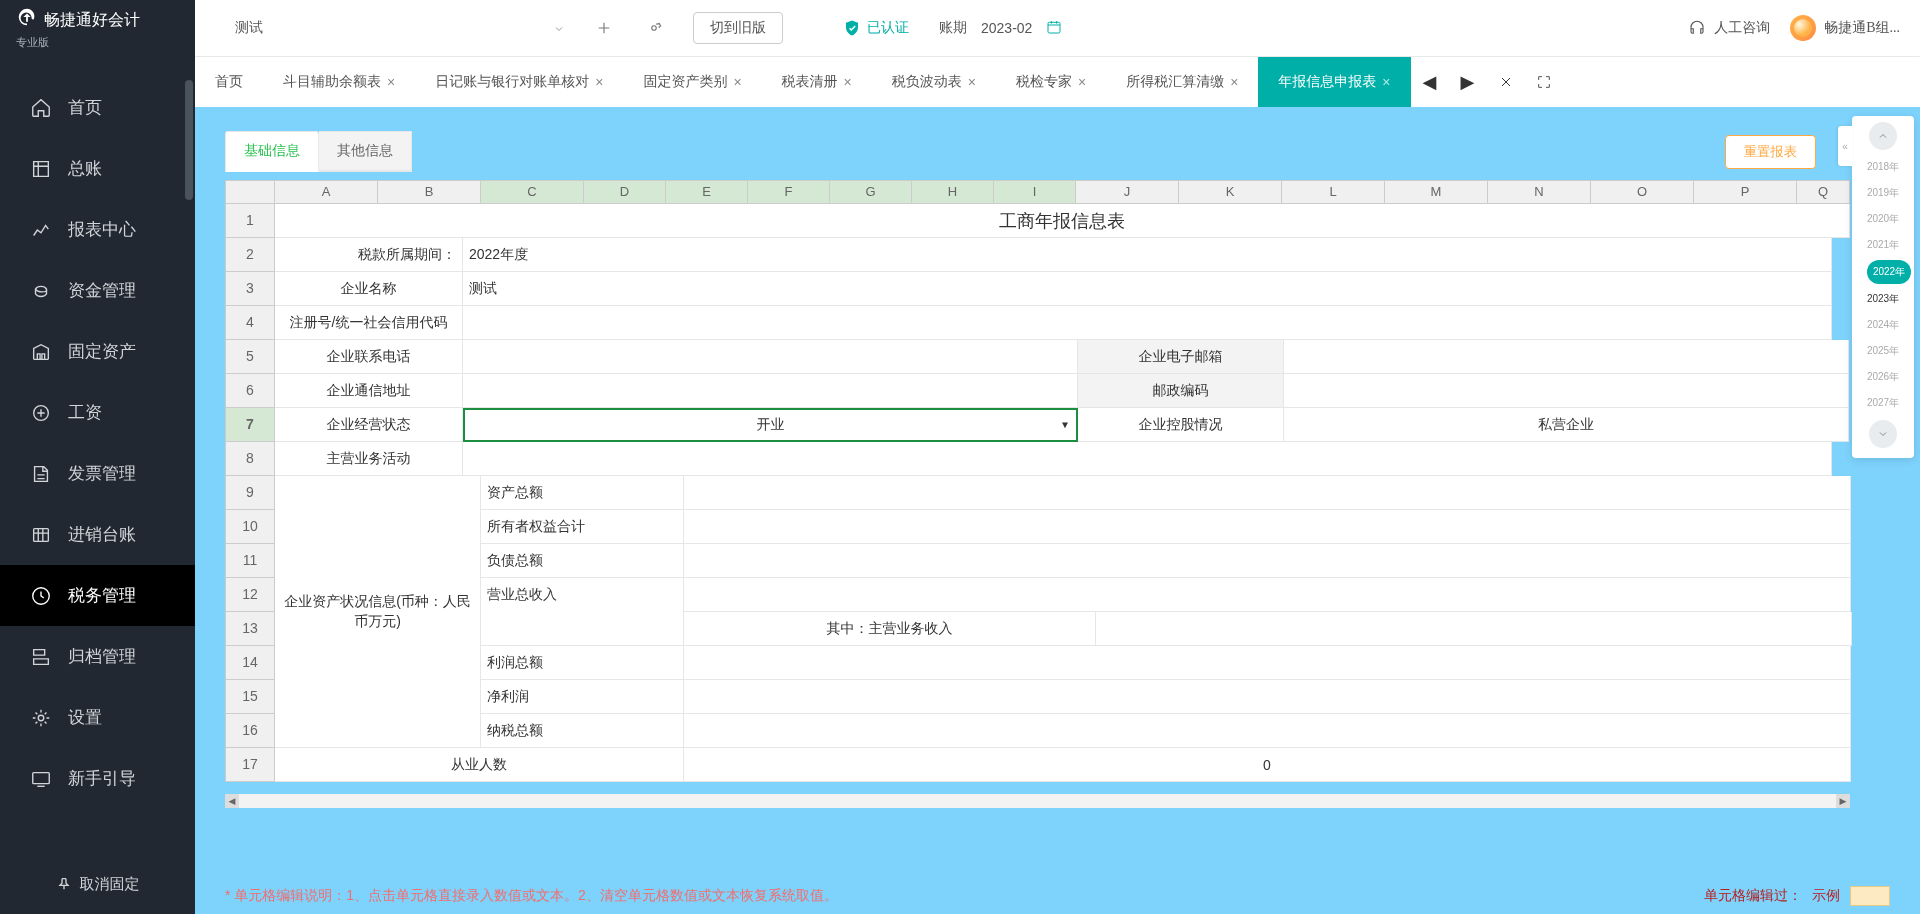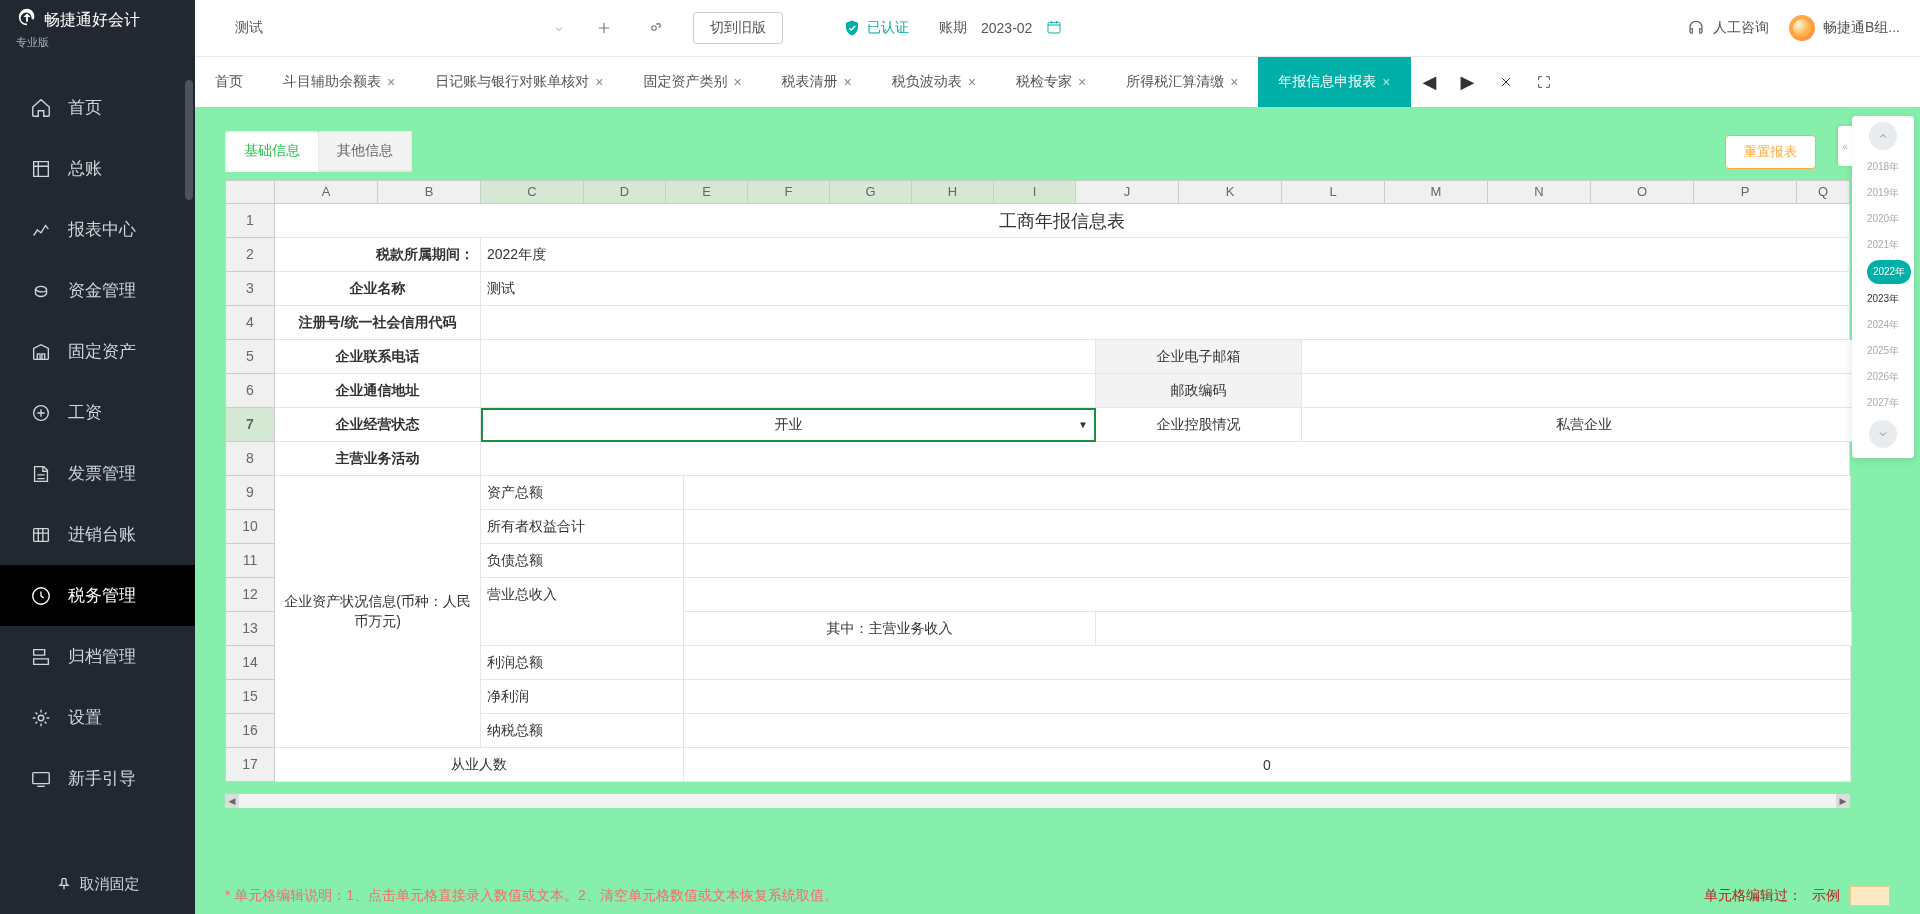--- a/index.html
+++ b/index.html
@@ -28,37 +28,37 @@
 .hdr-icon svg { stroke: currentColor; fill: none; stroke-width: 1.5; }
 .switch-old { margin-left: 28px; padding: 6px 16px; border: 1px solid #ccc; border-radius: 4px; cursor: pointer; color: #555; }
 .verified { margin-left: 60px; color: #00b0a8; display: flex; align-items: center; gap: 6px; }
 .verified .shield { width: 18px; height: 18px; }
 .verified .shield svg { fill: #00b0a8; }
 .period { margin-left: 30px; display: flex; align-items: center; gap: 14px; color: #555; }
 .period-cal svg { stroke: #00b0a8; fill: none; stroke-width: 1.5; }
 .hdr-right { margin-left: auto; display: flex; align-items: center; gap: 20px; }
 .consult { display: flex; align-items: center; gap: 8px; color: #555; cursor: pointer; }
 .consult svg { stroke: #555; fill: none; stroke-width: 1.5; }
-.user-area { display: flex; align-items: center; gap: 8px; cursor: pointer; }
+.user-area { display: flex; align-items: center; gap: 8px; cursor: pointer; font-family: Liberation Serif, serif; }
 .avatar { width: 26px; height: 26px; border-radius: 50%; background: linear-gradient(135deg, #ffb347, #ff8c42); position: relative; }
 .avatar::after { content: ""; position: absolute; inset: 4px; background: radial-gradient(circle at 30% 30%, #fff8e1, #ffb347 60%); border-radius: 50%; }
 .username { color: #555; max-width: 100px; overflow: hidden; text-overflow: ellipsis; white-space: nowrap; }
 
 
 .tabstrip { position: absolute; left: 195px; top: 57px; right: 0; height: 50px; background: #fff; display: flex; align-items: stretch; box-shadow: 0 1px 3px rgba(0,0,0,0.06); }
 .tab { padding: 0 20px; display: flex; align-items: center; gap: 6px; cursor: pointer; color: #555; white-space: nowrap; }
 .tab.active { background: #00b0a8; color: #fff; }
 .tab-close { font-size: 14px; color: inherit; opacity: .7; }
 .tab-nav { width: 38px; display: flex; align-items: center; justify-content: center; cursor: pointer; font-size: 18px; color: #333; }
 .tab-nav.del svg { stroke: #333; stroke-width: 1.5; fill: none; width:16px; height:16px; }
 .fullscr { width: 38px; display: flex; align-items: center; justify-content: center; cursor: pointer; }
 .fullscr svg { stroke: #555; fill: none; stroke-width: 1.5; width:16px; height:16px; }
 
 
-.content { position: absolute; left: 195px; top: 107px; right: 0; bottom: 0; padding: 24px 30px 0 30px; background: #86efac; }
+.content { position: absolute; left: 195px; top: 107px; right: 0; bottom: 0; padding: 24px 30px 0 30px; background: #7dd3fc; }
 .subtabs-row { display: flex; align-items: center; }
 .subtabs { display: flex; border-bottom: 1px solid #e8e8e8; }
 .subtab { padding: 10px 18px; cursor: pointer; color: #666; }
 .subtab.active { color: #27c24c; background: #fff; border: 1px solid #e8e8e8; border-bottom-color: #fff; margin-bottom: -1px; border-radius: 3px 3px 0 0; }
 .subtab:not(.active) { background: #f3f3f3; border: 1px solid #e8e8e8; border-left: none; }
 .actions { margin-left: auto; display: flex; align-items: center; gap: 24px; }
 .btn-outline { padding: 7px 18px; border: 1px solid #ffa940; color: #ffa940; border-radius: 4px; cursor: pointer; background: #fff; }
 .refresh { display: flex; align-items: center; gap: 8px; color: #555; cursor: pointer; }
 .refresh svg { stroke: #555; fill: none; stroke-width: 2; width:14px; height:14px; }
 
@@ -72,21 +72,21 @@
 .colF { width: 82px; } .colG { width: 82px; } .colH { width: 82px; } .colI { width: 82px; } .colJ { width: 103px; }
 .colK { width: 103px; } .colL { width: 103px; } .colM { width: 103px; } .colN { width: 103px; } .colO { width: 103px; }
 .colP { width: 103px; } .colQ { width: 53px; }
 
 .rows { }
 .row { display: flex; height: 34px; }
 .rowh { width: 50px; border: 1px solid #ccc; border-top: none; background: #f0f0f0; text-align: center; font-size: 14px; color: #666; line-height: 33px; }
 .rowh.sel { background: #d4e8d4; font-weight: bold; }
 .cell { border-right: 1px solid #e6e6e6; border-bottom: 1px solid #e6e6e6; background: #fff; display: flex; align-items: center; padding: 0 6px; font-size: 14px; color: #333; overflow: hidden; }
 .merge-title { width: 1575px; justify-content: center; font-size: 18px; font-weight: 500; }
-.labelA { width: 206px; justify-content: center; font-weight: bold; }
+.labelA { width: 188px; justify-content: center; }
 .valC { width: 615px; }
 .valC-drop { width: 615px; position: relative; border: 2px solid #1b8f3f; justify-content: center; font-family: Liberation Mono, monospace; }
 .drop-arrow { position: absolute; right: 8px; top: 50%; transform: translateY(-50%); font-size: 10px; color: #333; }
 .labelJK { width: 206px; justify-content: center; background: #f3f3f3; }
 .valLQ { width: 565px; }
 .valLQ.center { justify-content: center; }
 .labelDI { width: 492px; justify-content: center; }
 .merged-vert { width: 206px; justify-content: center; text-align: center; line-height: 1.4; }
 .sheet-scrollbar-h { margin-top: 12px; height: 14px; width: 1625px; background: #f3f3f3; position: relative; }
 .sheet-scrollbar-h .arrow { position: absolute; top: 0; width: 14px; height: 14px; background: #ddd; text-align: center; font-size: 9px; line-height: 14px; color: #666; }

